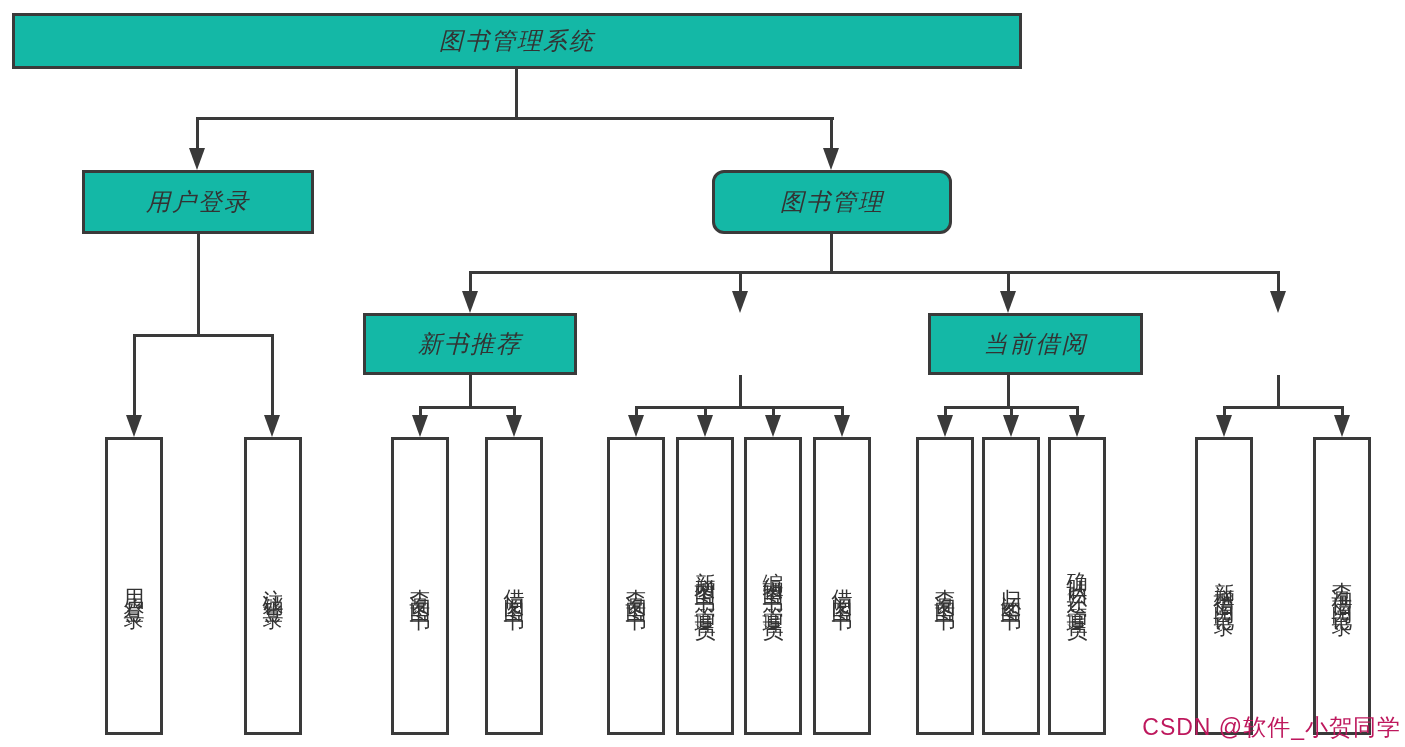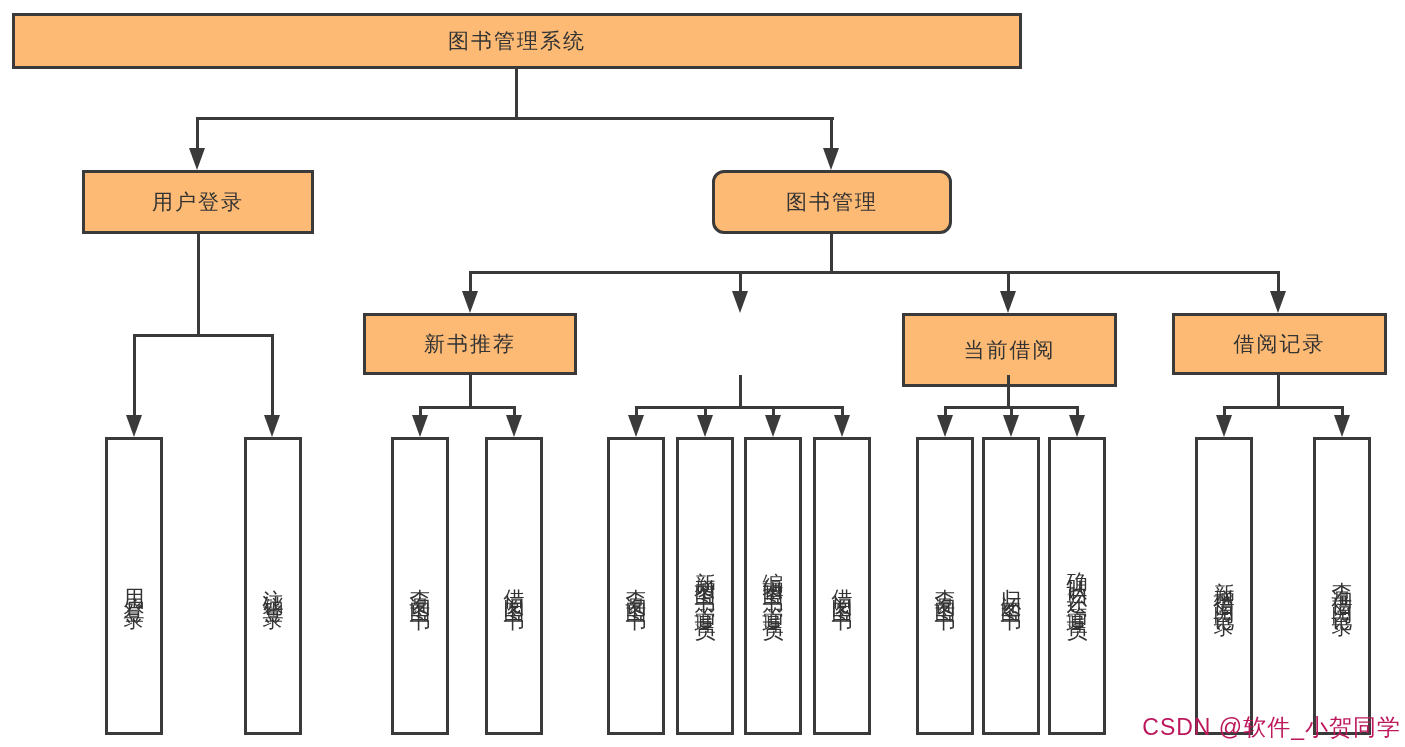--- a/index.html
+++ b/index.html
@@ -8,28 +8,29 @@
     width: 1405px;
     height: 747px;
     background: #ffffff;
     font-family: "Liberation Sans", "DejaVu Sans", sans-serif;
     overflow: hidden;
   }
   .hnode {
     position: absolute;
     box-sizing: border-box;
     border: 3px solid #3a3a3a;
-    background: #fdba74;
+    background: #14b8a6;
     display: flex;
     align-items: center;
     justify-content: center;
-    font-size: 21px;
+    font-size: 24px;
     letter-spacing: 2px;
     color: #333333;
     white-space: nowrap;
+    font-style: italic;
   }
   .vnode {
     position: absolute;
     box-sizing: border-box;
     border: 3px solid #3a3a3a;
     background: #ffffff;
     display: flex;
     align-items: center;
     justify-content: center;
     writing-mode: vertical-lr;
@@ -85,22 +86,21 @@
   <div class="line" style="left:469px; top:271px; width:3px; height:24px;"></div>
   <div class="arrow" style="left:462px; top:291px;"></div>
   <div class="line" style="left:739px; top:271px; width:3px; height:24px;"></div>
   <div class="arrow" style="left:732px; top:291px;"></div>
   <div class="line" style="left:1007px; top:271px; width:3px; height:24px;"></div>
   <div class="arrow" style="left:1000px; top:291px;"></div>
   <div class="line" style="left:1277px; top:271px; width:3px; height:24px;"></div>
   <div class="arrow" style="left:1270px; top:291px;"></div>
 
   <div class="hnode" style="left:363px; top:313px; width:214px; height:62px;">新书推荐</div>
-  <div class="hnode" style="left:902px; top:313px; width:215px; height:74px;text-align:center;">当前借阅</div>
-  <div class="hnode" style="left:1172px; top:313px; width:215px; height:62px;">借阅记录</div>
+  <div class="hnode" style="left:928px; top:313px; width:215px; height:62px;text-align:center;">当前借阅</div>
 
   <div class="line" style="left:469px; top:375px; width:3px; height:33px;"></div>
   <div class="line" style="left:419px; top:406px; width:97px; height:3px;"></div>
   <div class="line" style="left:419px; top:406px; width:3px; height:12px;"></div>
   <div class="arrow" style="left:412px; top:415px;"></div>
   <div class="line" style="left:513px; top:406px; width:3px; height:12px;"></div>
   <div class="arrow" style="left:506px; top:415px;"></div>
 
   <div class="line" style="left:739px; top:375px; width:3px; height:33px;"></div>
   <div class="line" style="left:635px; top:406px; width:209px; height:3px;"></div>

